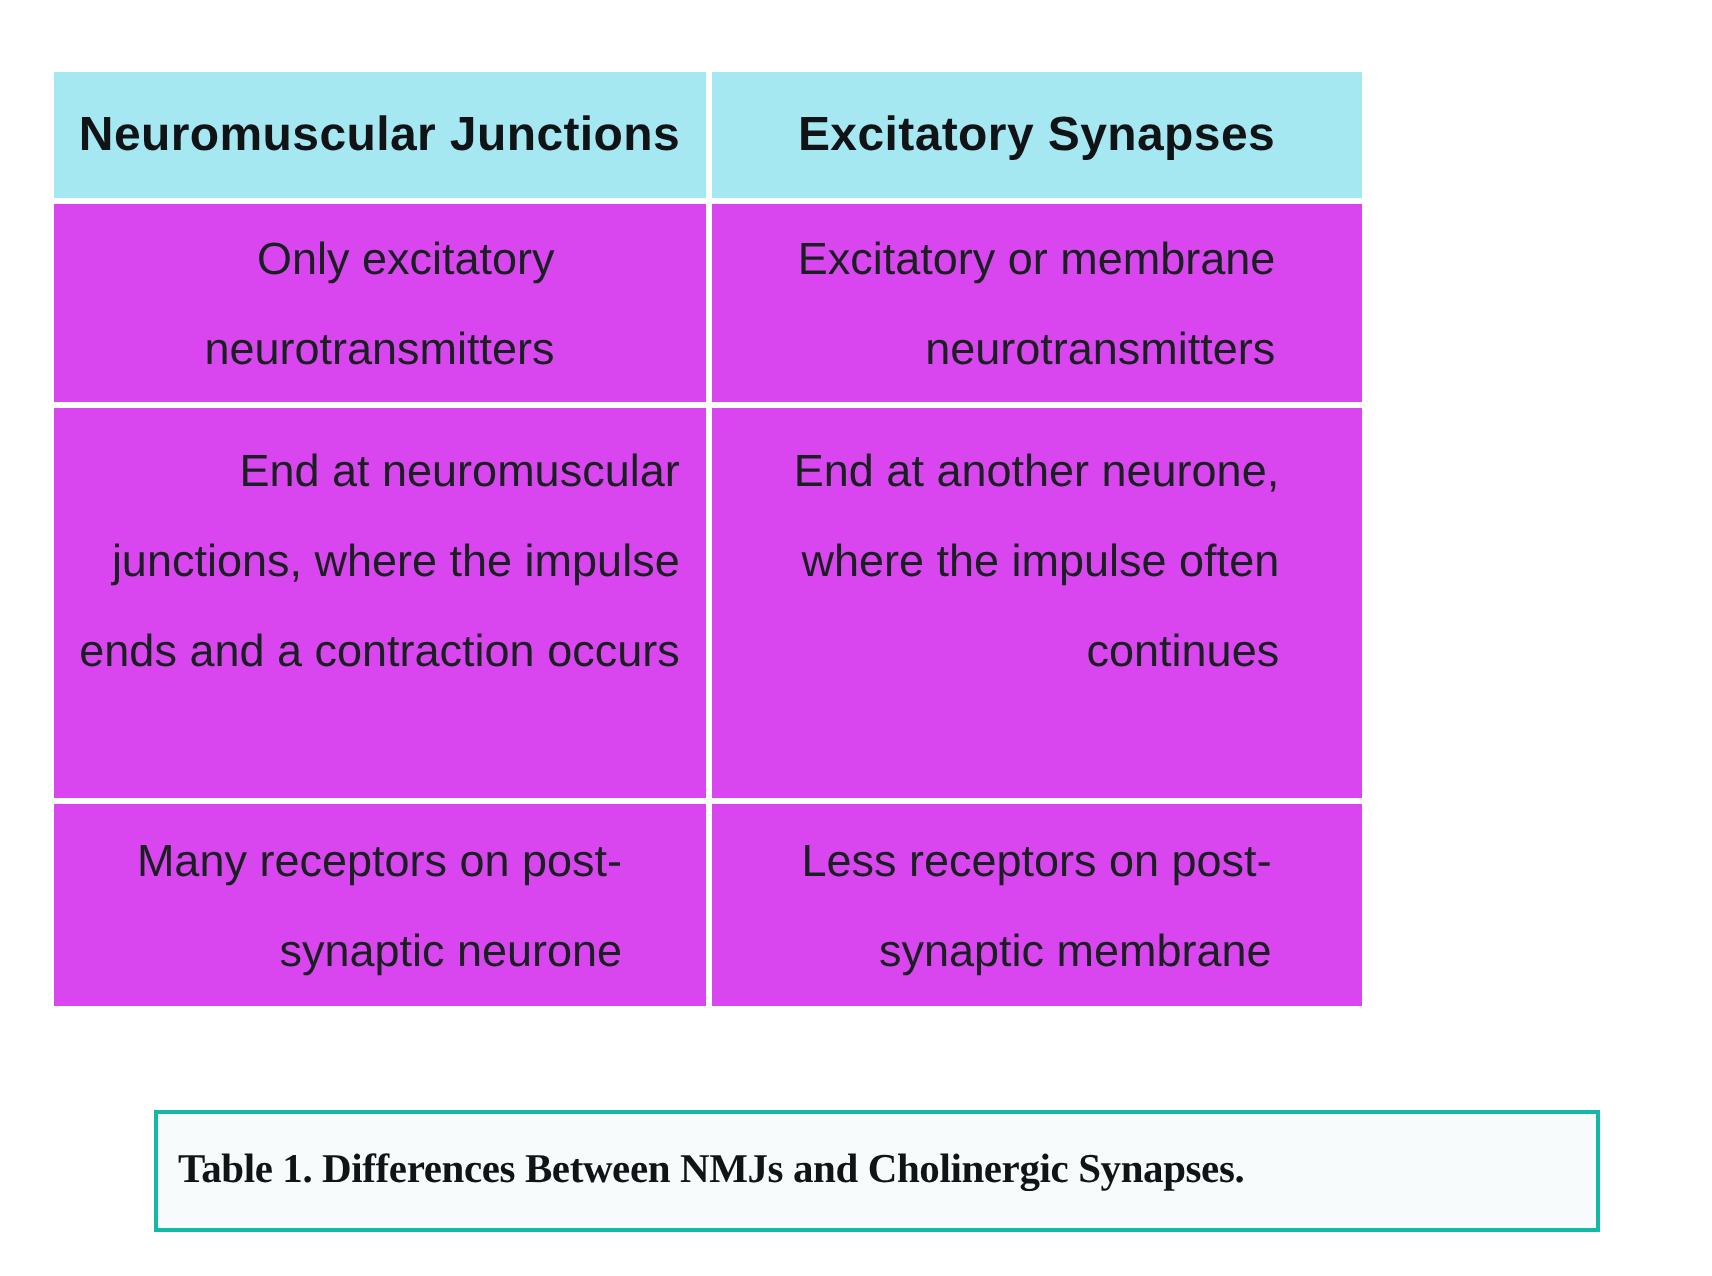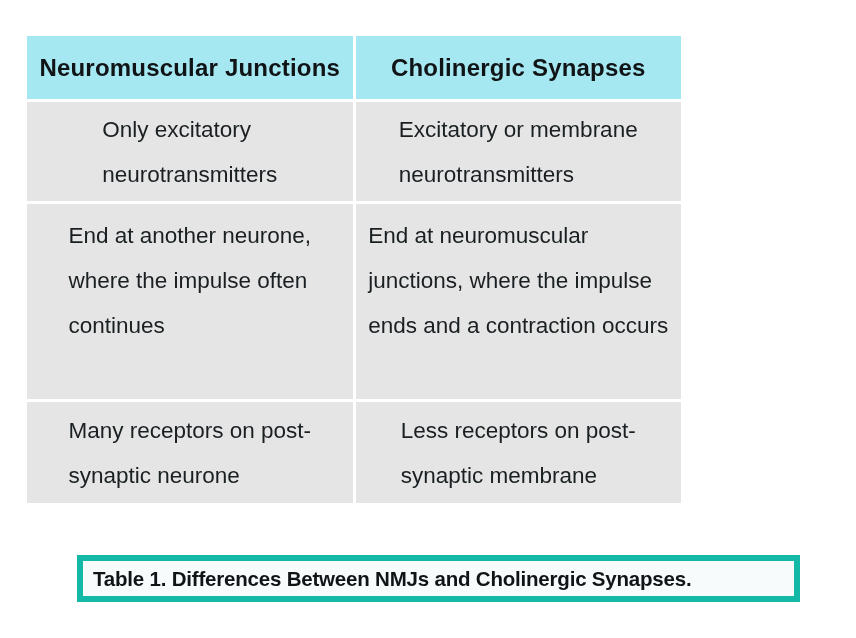--- a/index.html
+++ b/index.html
@@ -30,74 +30,75 @@
     background: #a6e8f1;
     display: flex;
     align-items: center;
     justify-content: center;
     font-weight: bold;
     font-size: 24px;
     color: #101417;
     letter-spacing: 0.2px;
   }
   .body-cell {
-    background: #e5e5e5;
+    background: #d946ef;
     display: flex;
     align-items: center;
     justify-content: center;
-    text-align: left;
+    text-align: right;
     font-size: 22.5px;
     line-height: 45px;
     color: #1a1f22;
     white-space: pre-line;
     padding: 0 8px;
     box-sizing: border-box;
   }
   .body-cell.top-aligned {
     align-items: flex-start;
     padding-top: 9px;
   }
   .caption-box {
     position: absolute;
     left: 77px;
     top: 555px;
     width: 723px;
-    height: 47px;
+    height: 61px;
     box-sizing: border-box;
-    border: 6px solid #14b8a6;
+    border: 2px solid #14b8a6;
     background: #f7fbfc;
     display: flex;
     align-items: center;
     padding-left: 10px;
+    font-family: Liberation Serif, serif;
   }
   .caption-text {
     font-weight: bold;
     font-size: 20.5px;
     color: #101417;
     letter-spacing: -0.2px;
   }
 </style>
 </head>
 <body>
 
 <div class="comparison-table">
   <div class="header-cell">Neuromuscular Junctions</div>
-  <div class="header-cell">Cholinergic Synapses</div>
+  <div class="header-cell">Excitatory Synapses</div>
 
   <div class="body-cell">Only excitatory
 neurotransmitters</div>
   <div class="body-cell">Excitatory or membrane
 neurotransmitters</div>
 
+  <div class="body-cell top-aligned">End at neuromuscular
+junctions, where the impulse
+ends and a contraction occurs</div>
   <div class="body-cell top-aligned">End at another neurone,
 where the impulse often
 continues</div>
-  <div class="body-cell top-aligned">End at neuromuscular
-junctions, where the impulse
-ends and a contraction occurs</div>
 
   <div class="body-cell">Many receptors on post-
 synaptic neurone</div>
   <div class="body-cell">Less receptors on post-
 synaptic membrane</div>
 </div>
 
 <div class="caption-box">
   <span class="caption-text">Table 1. Differences Between NMJs and Cholinergic Synapses.</span>
 </div>

